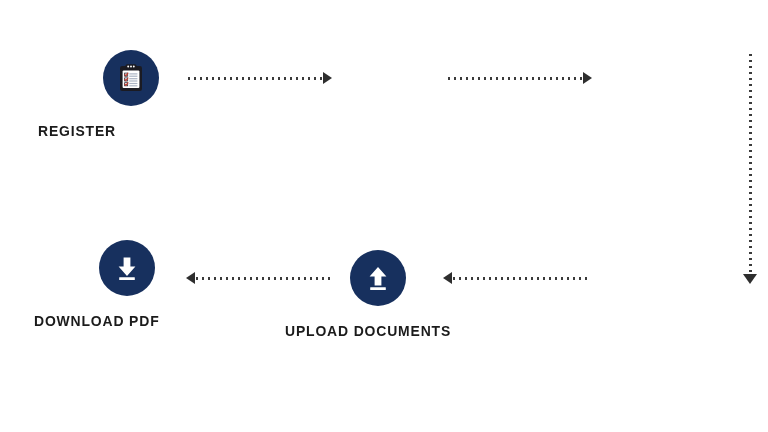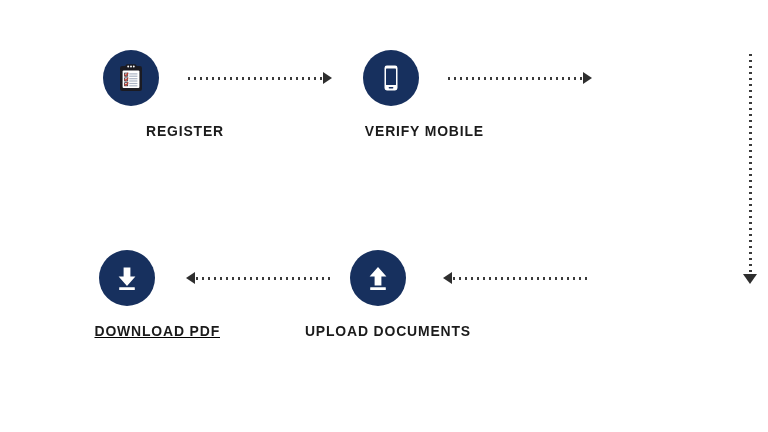--- a/index.html
+++ b/index.html
@@ -16,21 +16,21 @@
     width: 768px;
     height: 432px;
     background: #ffffff;
     overflow: hidden;
   }
 
   
   .step {
     position: absolute;
     width: 200px;
-    text-align: right;
+    text-align: left;
   }
   .icon-circle {
     width: 56px;
     height: 56px;
     border-radius: 50%;
     margin: 0 auto;
     display: flex;
     align-items: center;
     justify-content: center;
     box-sizing: border-box;
@@ -46,21 +46,21 @@
     line-height: 1.42;
     transform: scaleX(0.93);
     white-space: pre-line;
   }
 
   
   #step-register      { left: 31px;  top: 50px; }
   #step-verify-mobile { left: 291px; top: 50px; }
   #step-fill-form     { left: 555px; top: 50px; }
   
-  #step-download-pdf      { left: 27px;  top: 250px; text-decoration: underline; }
+  #step-download-pdf      { left: 27px;  top: 240px; }
   #step-upload-documents  { left: 278px; top: 250px; }
   #step-submit-fees       { left: 546px; top: 250px; }
 
   
   .connector-h {
     position: absolute;
     height: 12px;
     display: flex;
     align-items: center;
   }
@@ -151,30 +151,20 @@
       </svg>
     </div>
     <div class="step-label">REGISTER</div>
   </div>
 
   <div class="connector-h" id="connector-register-verify">
     <div class="dots-h"></div>
     <div class="arrowhead arrow-right"></div>
   </div>
 
-  <div class="step" id="step-verify-mobile">
-    <div class="icon-circle" style="background:#17305e;">
-      <svg class="glyph" width="32" height="32" viewBox="0 0 32 32">
-        <rect x="9.5" y="3.5" width="13" height="25" rx="2.4" fill="#ffffff"></rect>
-        <rect x="11" y="6.6" width="10" height="16.4" rx="0.6" fill="#17305e"></rect>
-        <rect x="13.6" y="25.1" width="4.8" height="1.5" rx="0.75" fill="#17305e"></rect>
-      </svg>
-    </div>
-    <div class="step-label">VERIFY MOBILE</div>
-  </div>
 
   <div class="connector-h" id="connector-verify-fill">
     <div class="dots-h"></div>
     <div class="arrowhead arrow-right"></div>
   </div>
 
 
   <div class="connector-v" id="connector-fill-fees">
     <div class="dots-v"></div>
     <div class="arrowhead arrow-down"></div>

